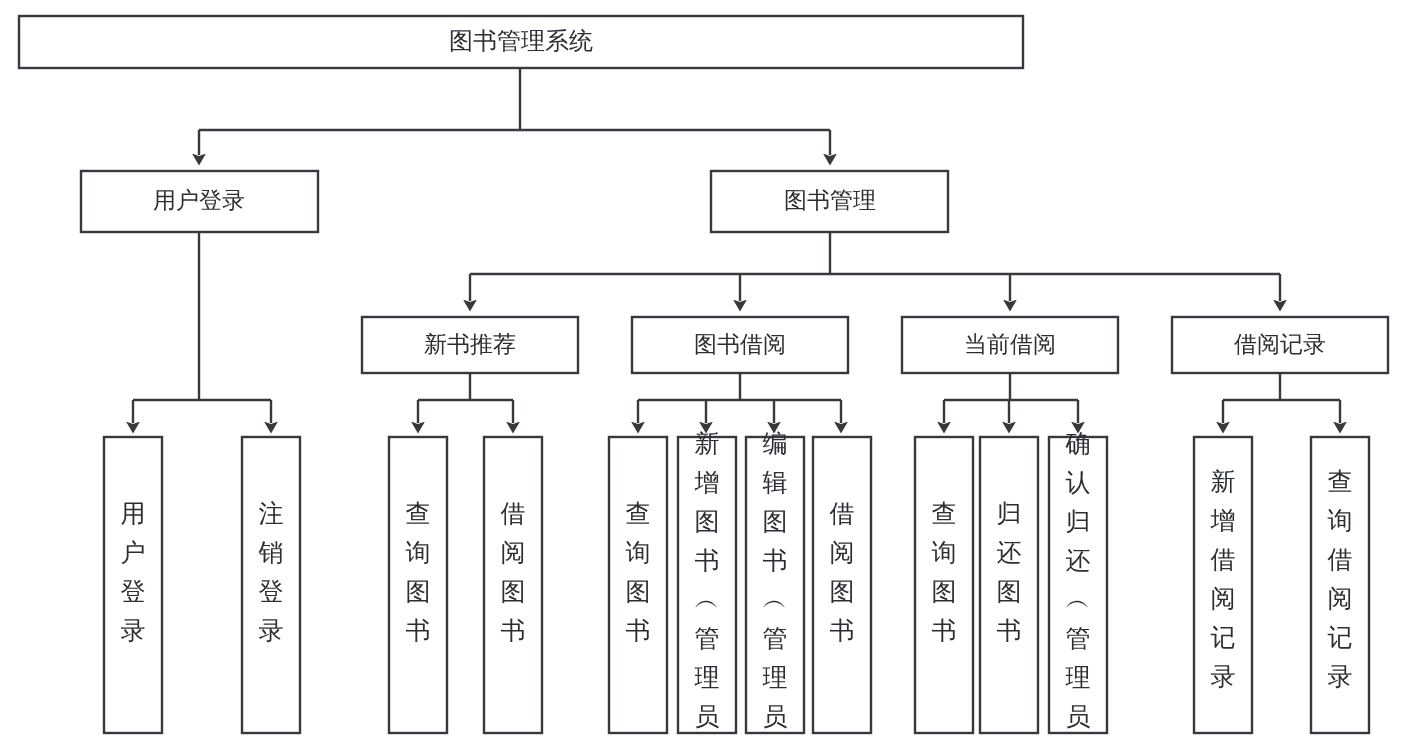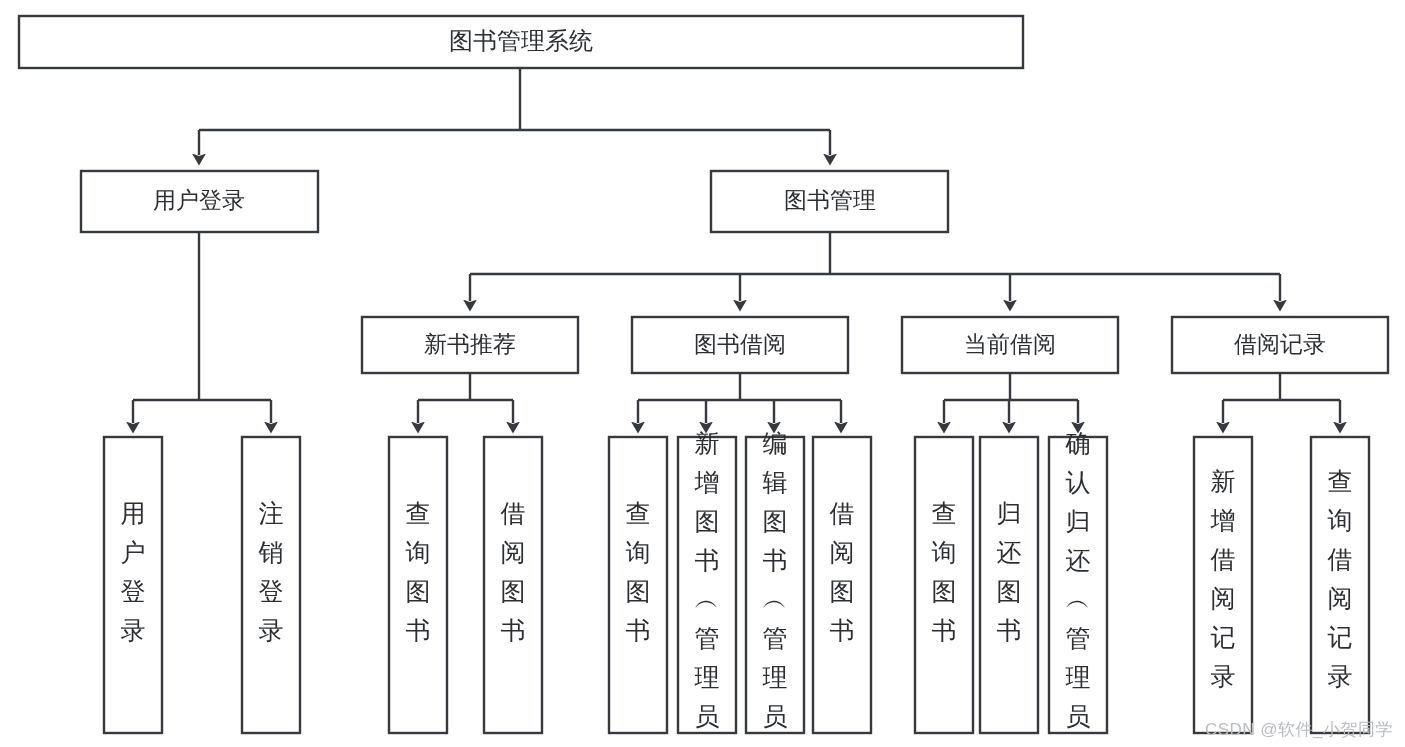--- a/index.html
+++ b/index.html
@@ -230,14 +230,13 @@
       <rect class="node-box" x="1194" y="437" width="58" height="296"></rect>
       <text class="vtext" x="1223" y="490"><tspan x="1223" y="490">新</tspan><tspan x="1223" y="529">增</tspan><tspan x="1223" y="568">借</tspan><tspan x="1223" y="607">阅</tspan><tspan x="1223" y="646">记</tspan><tspan x="1223" y="685">录</tspan></text>
     </g>
 
     <g>
       <rect class="node-box" x="1311" y="437" width="58" height="296"></rect>
       <text class="vtext" x="1340" y="490"><tspan x="1340" y="490">查</tspan><tspan x="1340" y="529">询</tspan><tspan x="1340" y="568">借</tspan><tspan x="1340" y="607">阅</tspan><tspan x="1340" y="646">记</tspan><tspan x="1340" y="685">录</tspan></text>
     </g>
   </svg>
 
-  <div class="watermark">CSDN @软件_小贺同学</div>
 </div>
 
 </body></html>

